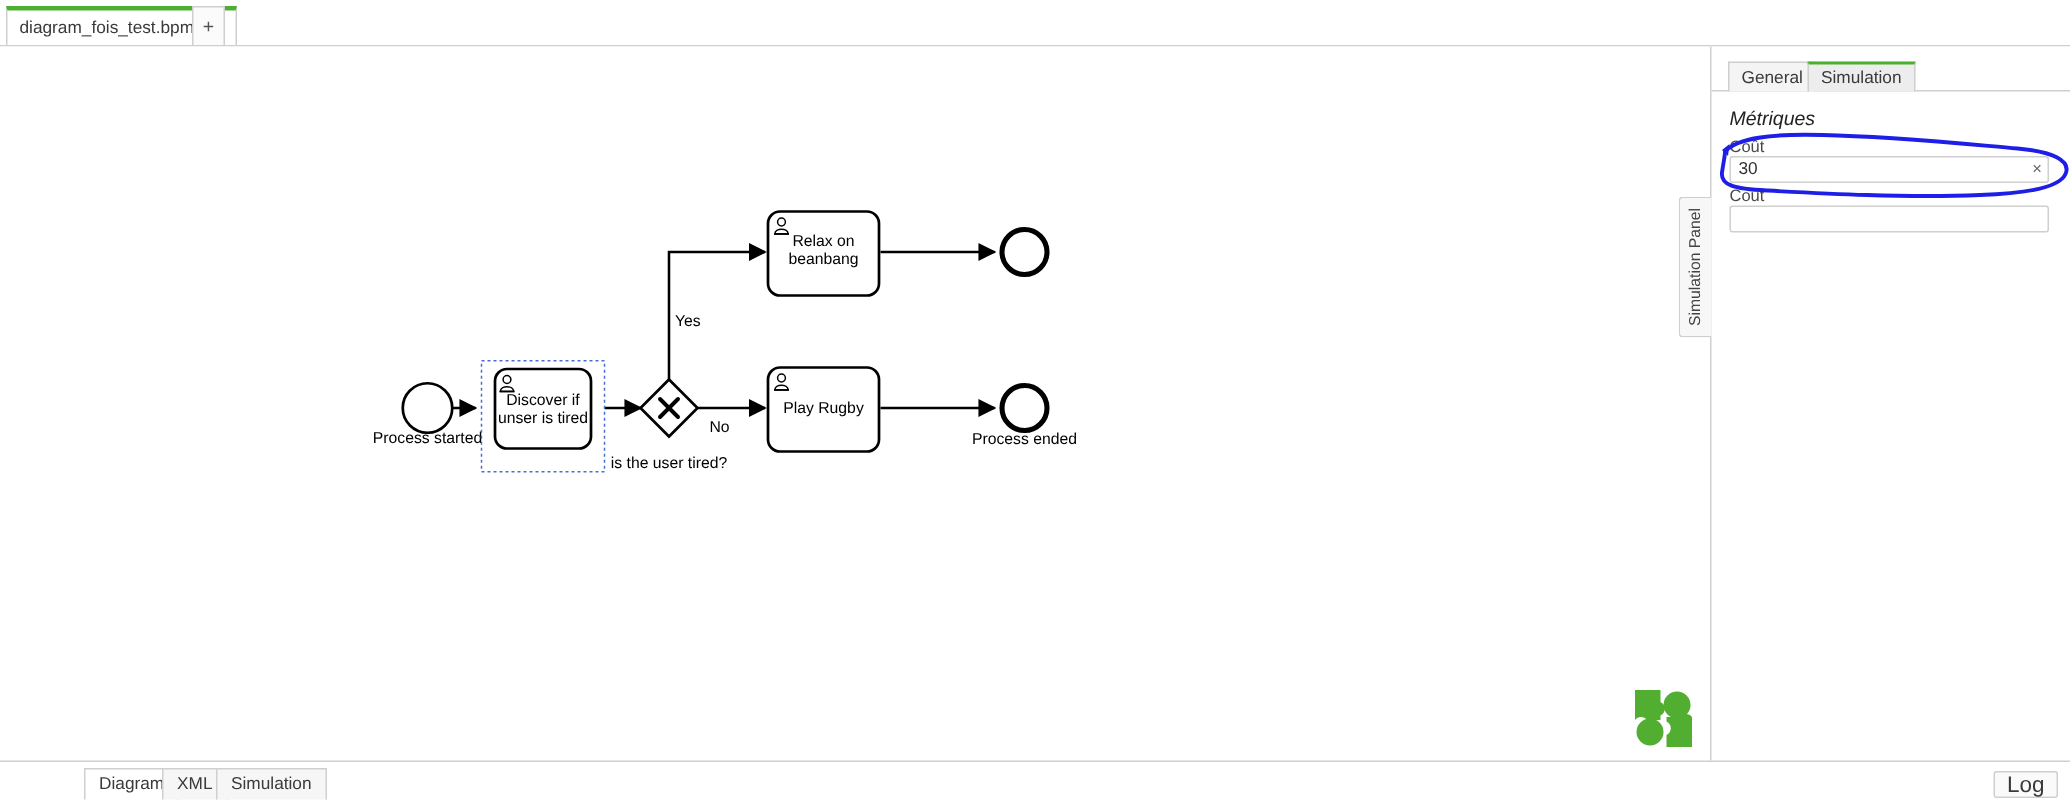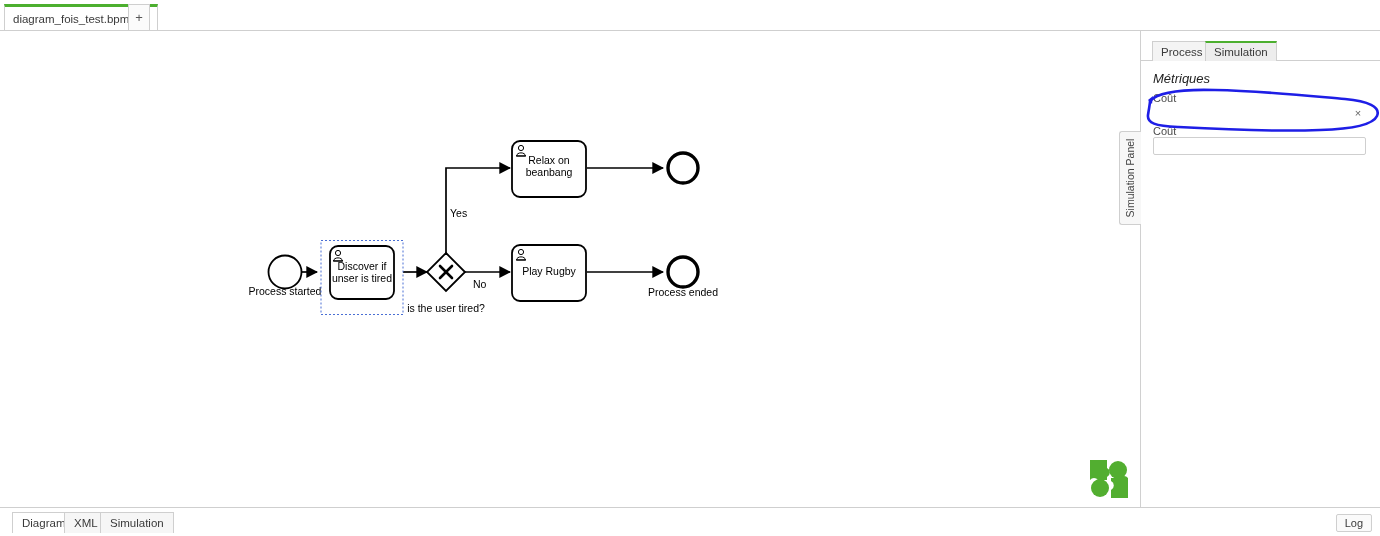--- a/index.html
+++ b/index.html
@@ -90,31 +90,31 @@
   #logo{position:absolute;left:1088px;top:458px;width:42px;height:42px;}
   
   #bottombar{
     position:absolute;left:0;bottom:0;width:1380px;height:29px;
     background:#ffffff;border-top:1px solid #cfcfcf;box-sizing:border-box;
   }
   .btab{
     position:absolute;top:4px;height:21px;box-sizing:border-box;
     background:#f6f6f6;border:1px solid #cfcfcf;border-bottom:none;
     display:flex;align-items:center;padding:0 9px;
-    font-size:11.5px;color:#3a3a3a;
+    font-size:11.5px;color:#3a3a3a;margin-left:44px;
   }
   .btab.active{background:#ffffff;}
   #btab0{left:12px;}
   #btab1{left:64px;text-align:right;}
   #btab2{left:100px;}
   #logbtn{
     position:absolute;right:8px;top:6px;height:18px;box-sizing:border-box;
     background:#fafafa;border:1px solid #cfcfcf;border-radius:2px;
     display:flex;align-items:center;padding:0 8px;
-    font-size:11px;color:#3a3a3a;cursor:pointer;
+    font-size:15px;color:#3a3a3a;cursor:pointer;
   }
 </style>
 </head>
 <body>
 
 <div id="tabbar">
   <div class="ftab active" id="ftab0">
     <span>diagram_fois_test.bpmn</span>
     <span class="tab-close">×</span>
   </div>
@@ -204,27 +204,28 @@
     <path d="M2 2 h17 v8 a5 5 0 0 1 0 9 v3 h-9 a5 5 0 0 0 -8 0 V2 Z"></path>
     <circle cx="30" cy="12" r="9"></circle>
     <circle cx="12" cy="30" r="9"></circle>
     <path d="M40 40 h-17 v-8 a5 5 0 0 0 0 -9 v-3 h9 a5 5 0 0 1 8 0 V40 Z"></path>
   </g>
 </svg>
 
 <div id="rpanel">
 
   <div id="ptabs">
-    <div class="ptab" id="ptab0">Process</div>
+    <div class="ptab" id="ptab0">General</div>
     <div class="ptab active" id="ptab1">Simulation</div>
   </div>
 
   <div id="metr">Métriques</div>
 
   <div class="fld-label" id="cout-label">Coût</div>
+  <input class="fld-input" id="cout-input" type="text" value="30" style="">
   <div id="cout-clear">×</div>
 
   <div class="fld-label" id="duree-label">Coût</div>
   <input class="fld-input" id="duree-input" type="text" value="" style="">
 
 </div>
 
 <div id="vtab">
   <span>Simulation Panel</span>
 </div>

